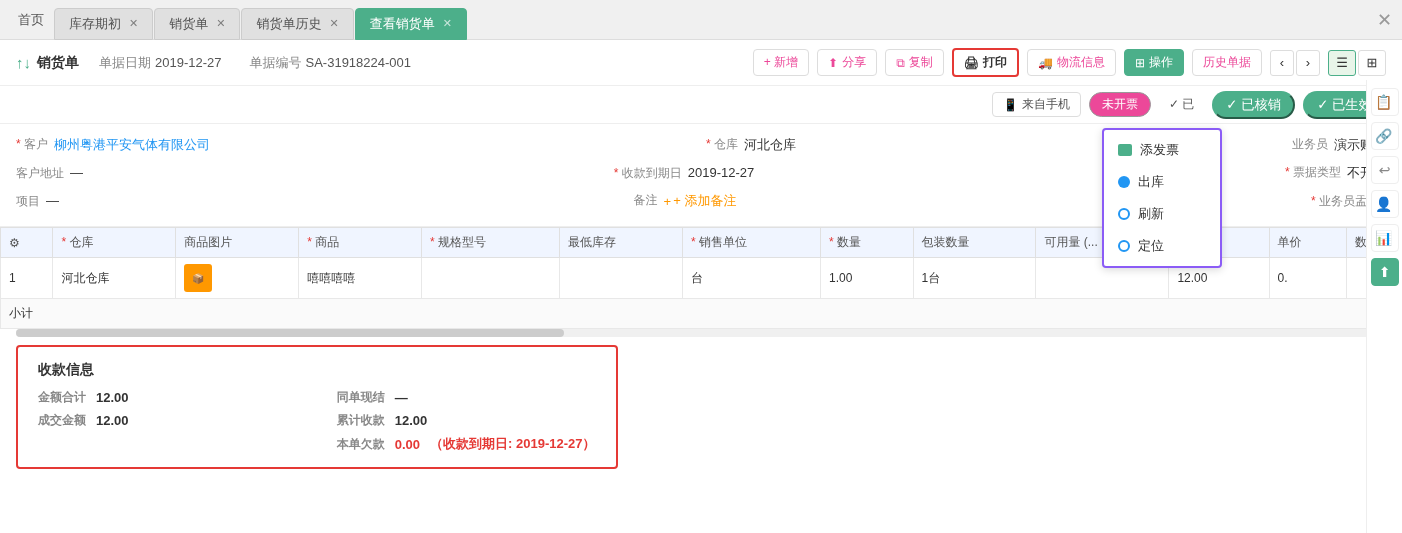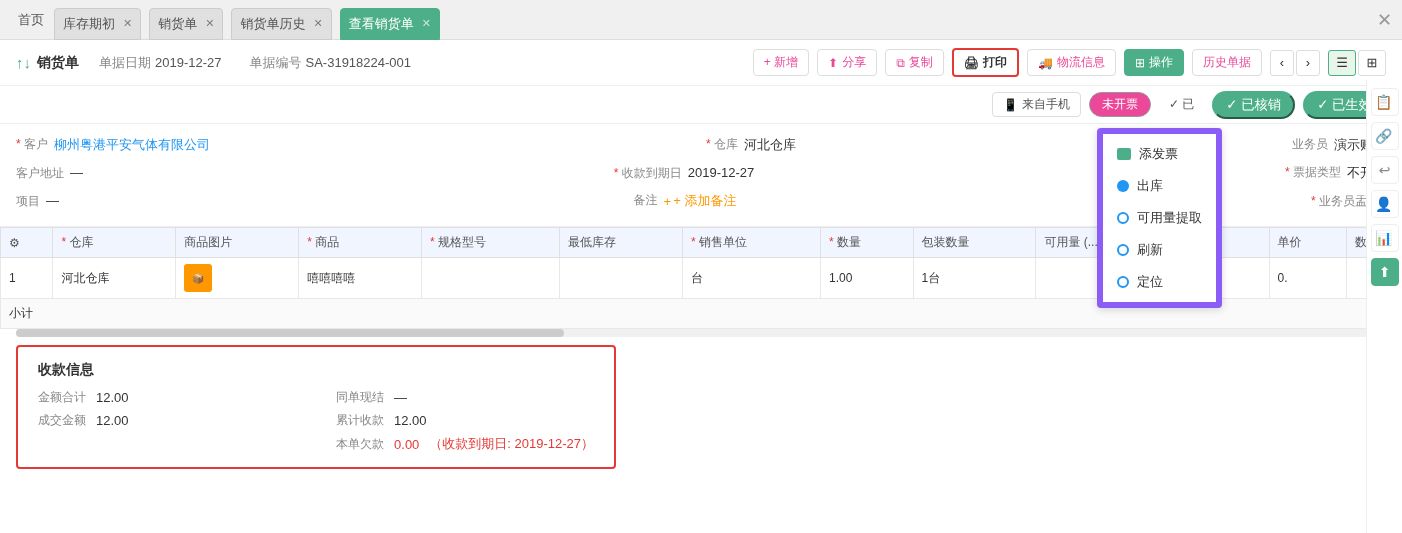--- a/index.html
+++ b/index.html
@@ -4,22 +4,22 @@
   <style>
     * { box-sizing: border-box; margin: 0; padding: 0; }
     body { font-family: 'Microsoft YaHei', Arial, sans-serif; font-size: 13px; background: #f5f5f5; color: #333; overflow: hidden; }
 
     
     .tab-bar {
       display: flex; align-items: center; background: #f0f0f0; border-bottom: 1px solid #ddd;
       height: 40px; padding: 0 8px; position: relative;
     }
     .tab-item {
-      display: flex; align-items: center; padding: 0 8px; height: 32px; background: #e0e0e0;
-      border: 1px solid #ccc; border-radius: 4px 4px 0 0; margin-right: 8px; cursor: pointer;
+      display: flex; align-items: center; padding: 0 14px; height: 32px; background: #e0e0e0;
+      border: 1px solid #ccc; border-radius: 4px 4px 0 0; margin-right: 1px; cursor: pointer;
       font-size: 13px; color: #555; position: relative; top: 4px;
     }
     .tab-item.active { background: #4caf8a; color: #fff; border-color: #4caf8a; }
     .tab-item .close-btn { margin-left: 8px; font-size: 11px; cursor: pointer; opacity: 0.7; }
     .tab-home { background: none; border: none; color: #555; font-size: 13px; padding: 0 10px; cursor: pointer; }
     .tab-bar-close { position: absolute; right: 10px; top: 50%; transform: translateY(-50%); cursor: pointer; font-size: 18px; color: #999; }
 
     
     .main-content { background: #fff; height: calc(533px - 40px); overflow: hidden; position: relative; }
 
@@ -86,30 +86,30 @@
     table tr.subtotal td { background: #fafafa; }
     .product-img { width: 28px; height: 28px; background: #ff9800; border-radius: 3px; display: flex; align-items: center; justify-content: center; color: white; font-size: 10px; }
 
     
     .payment-box {
       border: 2px solid #e53935; border-radius: 4px; padding: 14px 20px;
       margin: 8px 16px; background: #fff; display: inline-block; min-width: 500px;
     }
     .payment-title { font-size: 14px; font-weight: bold; margin-bottom: 10px; }
     .payment-grid { display: grid; grid-template-columns: 1fr 1fr; gap: 6px 40px; }
-    .payment-row { display: flex; align-items: center; gap: 10px; }
+    .payment-row { display: flex; align-items: center; gap: 10px; font-weight: bold; }
     .payment-label { color: #888; font-size: 12px; white-space: nowrap; }
     .payment-value { font-size: 13px; color: #333; }
     .payment-value.red { color: #e53935; }
     .payment-value.date-red { color: #e53935; }
 
     
     .dropdown-menu {
       position: absolute; top: 88px; right: 180px; background: #fff;
-      border: 6px solid #8b5cf6; border-radius: 4px; z-index: 100;
+      border: 2px solid #8b5cf6; border-radius: 4px; z-index: 100;
       padding: 4px 0; min-width: 120px; box-shadow: 0 2px 8px rgba(0,0,0,0.15);
     }
     .dropdown-item {
       display: flex; align-items: center; gap: 8px; padding: 7px 14px;
       cursor: pointer; font-size: 13px; color: #333;
     }
     .dropdown-item .icon-rect { width: 14px; height: 12px; background: #4caf8a; border-radius: 2px; flex-shrink: 0; }
     .dropdown-item .icon-circle { width: 12px; height: 12px; border-radius: 50%; background: #2196f3; flex-shrink: 0; }
     .dropdown-item .icon-circle-outline { width: 12px; height: 12px; border-radius: 50%; border: 2px solid #2196f3; flex-shrink: 0; }
 
@@ -354,24 +354,20 @@
       <div class="dropdown-item">
         <div class="icon-rect"></div>
         <span>添发票</span>
       </div>
       <div class="dropdown-item">
         <div class="icon-circle"></div>
         <span>出库</span>
       </div>
       <div class="dropdown-item">
         <div class="icon-circle-outline"></div>
-        <span>可用量提取</span>
-      </div>
-      <div class="dropdown-item">
-        <div class="icon-circle-outline"></div>
         <span>刷新</span>
       </div>
       <div class="dropdown-item">
         <div class="icon-circle-outline"></div>
         <span>定位</span>
       </div>
     </div>
 
     
     <div class="right-sidebar">

